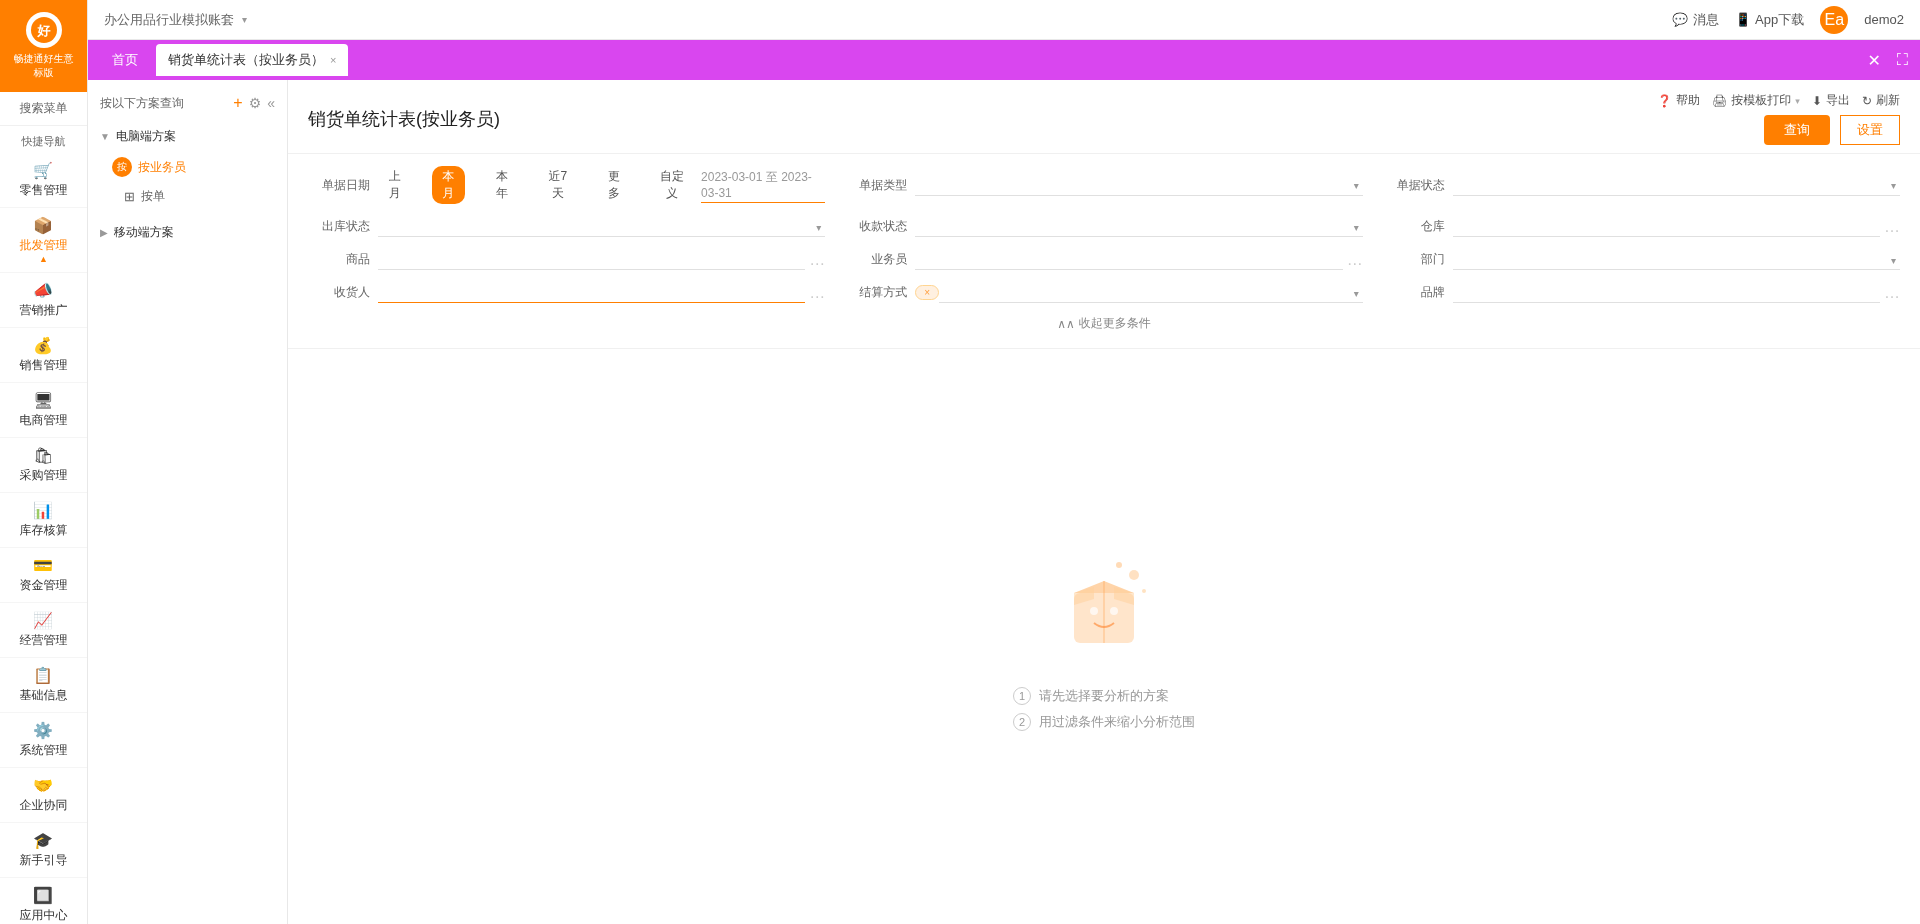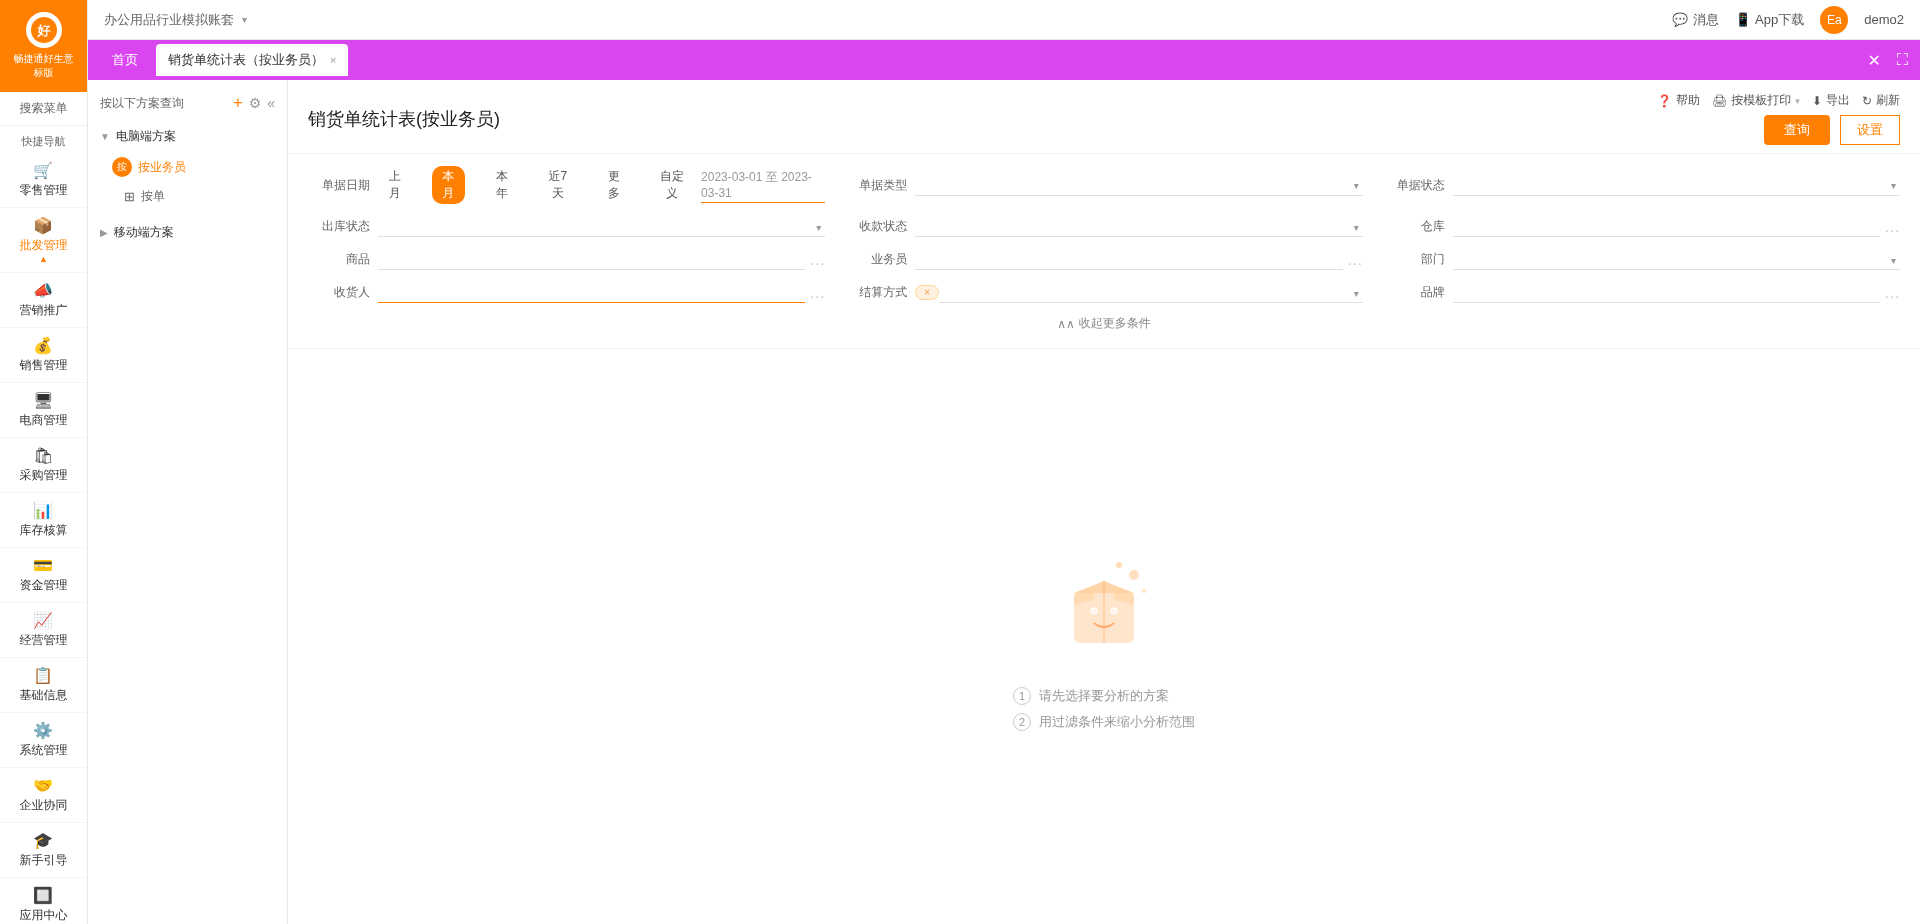--- a/index.html
+++ b/index.html
@@ -106,21 +106,21 @@
       align-items: center;
       gap: 16px;
       font-size: 13px;
       color: #555;
     }
     .top-header-right .msg-btn, .top-header-right .app-btn {
       display: flex; align-items: center; gap: 4px; cursor: pointer;
     }
     .top-header-right .avatar {
       width: 28px; height: 28px; border-radius: 50%; background: #ff7f00;
-      display: flex; align-items: center; justify-content: center; color: #fff; font-size: 12px;
+      display: flex; align-items: center; justify-content: center; color: #fff; font-size: 16px;
       overflow: hidden;
     }
 
     
     .tab-bar {
       height: 40px;
       background: #d946ef;
       display: flex;
       align-items: center;
       padding: 0 8px;

